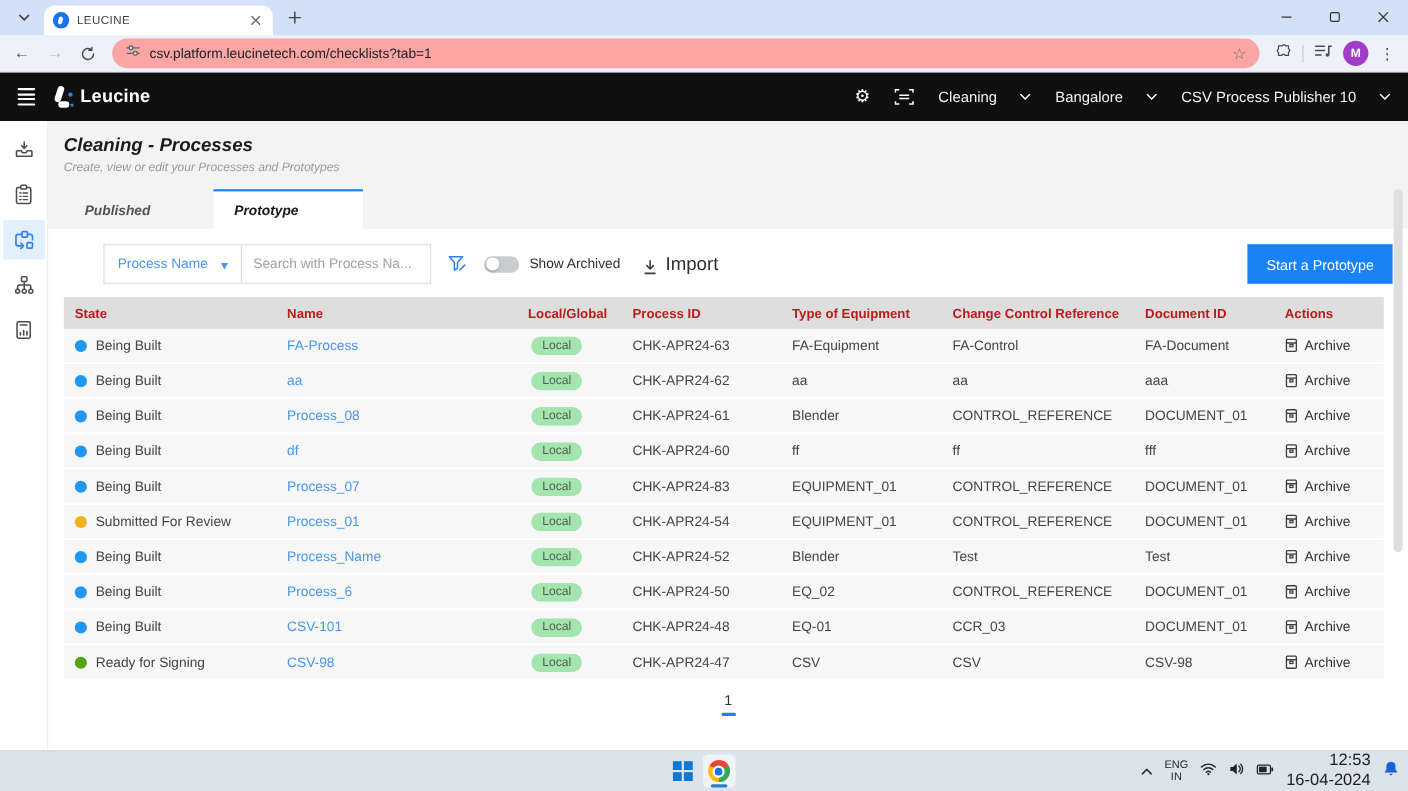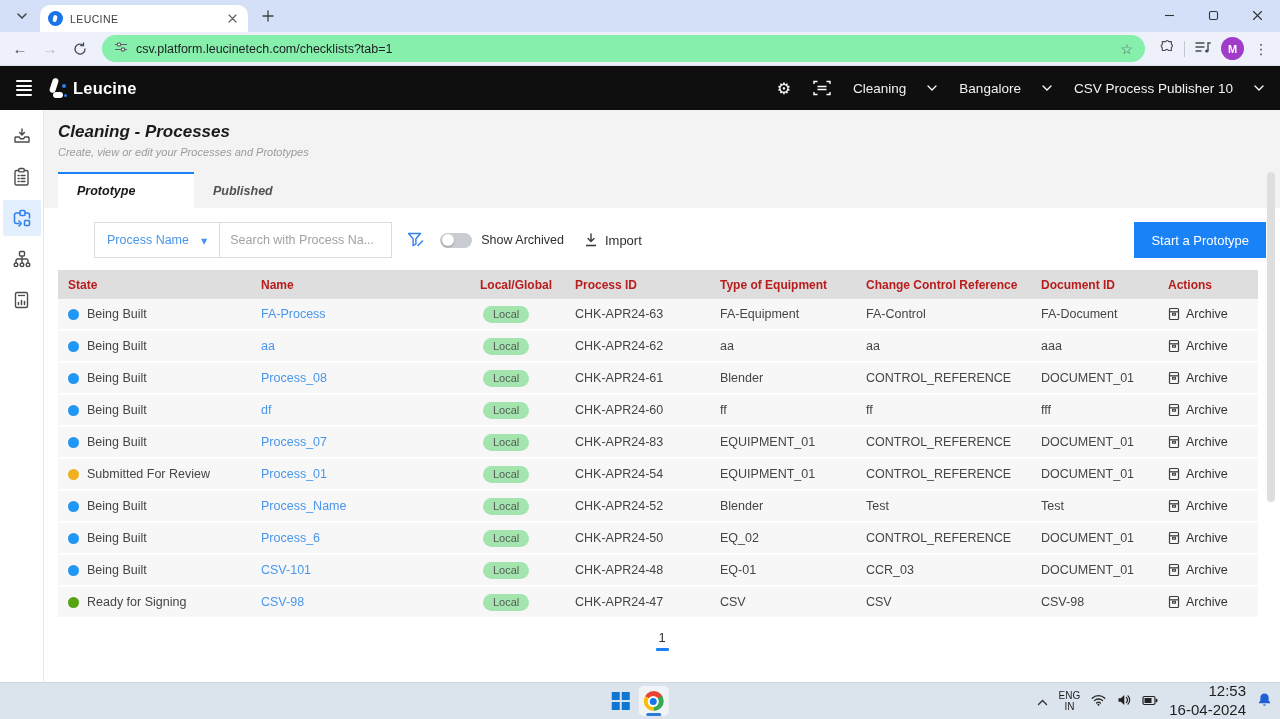--- a/index.html
+++ b/index.html
@@ -14,21 +14,21 @@
   .favicon::after { content:""; position:absolute; left:5px; top:3.5px; width:3.5px; height:7px; background:#fff; border-radius:2px; transform:rotate(14deg); }
   .tab-title { font-size:10.5px; color:#3c4043; letter-spacing:.4px; flex:1; white-space:nowrap; overflow:hidden; }
   .tab-close { width:16px; height:16px; display:grid; place-items:center; border-radius:50%; }
   .new-tab-btn { width:24px; height:24px; margin:0 0 4px 8px; display:grid; place-items:center; color:#3c4043; }
   .win-controls { position:absolute; right:10px; top:0; height:30px; display:flex; align-items:center; gap:30px; padding-right:6px; }
   .win-controls .wc { width:14px; height:14px; display:grid; place-items:center; }
 
   .toolbar { height:34px; background:#eef1fa; display:flex; align-items:center; padding:0 8px; gap:6px; border-bottom:1px solid #dde1ea; }
   .nav-ic { width:24px; height:24px; display:grid; place-items:center; font-size:15px; color:#474b50; }
   .nav-ic.disabled { color:#b4b8bf; }
-  .omnibox { flex:1; height:27px; background:#86efac; border-radius:14px; display:flex; align-items:center; padding:0 12px; gap:8px; margin:0 4px; }
+  .omnibox { flex:1; height:27px; background:#fca5a5; border-radius:14px; display:flex; align-items:center; padding:0 12px; gap:8px; margin:0 4px; }
   .omnibox .url { flex:1; font-size:12.5px; color:#202124; white-space:nowrap; overflow:hidden; }
   .star { font-size:14px; color:#5f6368; }
   .tb-right { display:flex; align-items:center; gap:10px; padding:0 4px; }
   .divider-v { width:1px; height:16px; background:#c3c7ce; }
   .avatar { width:23px; height:23px; border-radius:50%; background:#a13cc9; color:#fff; font-size:11px; font-weight:700; display:grid; place-items:center; }
   .dots { font-size:14px; color:#474b50; letter-spacing:0; }
 
   
   .appbar { height:44px; background:#0f0f0f; display:flex; align-items:center; padding:0 16px; color:#fff; }
   .hamburger { display:flex; flex-direction:column; gap:2.5px; margin-right:16px; }
@@ -61,21 +61,21 @@
 
   .body { flex:1; background:#fff; padding:14px 14px 0 14px; position:relative; }
   .filter-row { display:flex; align-items:center; height:36px; margin-bottom:12px; }
   .field-dd { height:36px; border:1px solid #dcdcdc; background:#fff; display:flex; align-items:center; gap:12px; padding:0 12px; font-size:12.5px; color:#4a96ea;margin-left:36px; }
   .search-box { height:36px; width:172px; border:1px solid #dcdcdc; border-left:none; padding:0 10px; font-size:12.5px; color:#444; outline:none; background:#fff; }
   .search-box::placeholder { color:#a2a2a2; }
   .funnel { margin-left:15px; display:grid; place-items:center; }
   .toggle { margin-left:16px; width:32px; height:15px; border-radius:8px; background:#c9cdd2; position:relative; }
   .toggle .knob { position:absolute; left:2px; top:1.5px; width:12px; height:12px; border-radius:50%; background:#fff; box-shadow:0 1px 2px rgba(0,0,0,.3); }
   .toggle-label { margin-left:9px; font-size:12.5px; color:#2f2f2f; }
-  .import { margin-left:20px; display:flex; align-items:flex-start; gap:7px; font-size:13px; color:#2f2f2f; }
+  .import { margin-left:20px; display:flex; align-items:flex-end; gap:7px; font-size:17px; color:#2f2f2f; }
   .filter-spacer { flex:1; }
   .start-btn { height:36px; padding:0 17px; background:#1a82f7; color:#fff; font-size:13px; border:none; font-family:inherit; }
 
   .grid { display:grid; grid-template-columns:193px 219px 95px 145px 146px 175px 127px 100px; width:1200px; }
   .thead { background:#dedede; height:29px; align-items:center; }
   .th { font-size:12px; font-weight:700; color:#b91c1c; padding-left:10px; white-space:nowrap; }
   .trow { height:32px; align-items:center; background:#f7f7f7; border-bottom:2px solid #fff; }
   .td { font-size:12.5px; color:#454545; padding-left:10px; white-space:nowrap; overflow:hidden; }
   .td-state { display:flex; align-items:center; gap:8px;text-align:center; }
   .dot { width:11px; height:11px; border-radius:50%; flex:none; }
@@ -270,22 +270,22 @@
             <path d="M6.5 14.5v-2M9.5 14.5v-4M12.5 14.5v-3" stroke="#4c4c4c" stroke-width="1.5" stroke-linecap="round"></path>
           </svg>
       </div>
     </div>
 
     <div class="content">
       <div class="page-head">
         <div class="page-title">Cleaning - Processes</div>
         <div class="page-sub">Create, view or edit your Processes and Prototypes</div>
         <div class="tabs">
+          <div class="tab">Published</div>
           <div class="tab active">Prototype</div>
-          <div class="tab">Published</div>
         </div>
       </div>
 
       <div class="body">
         <div class="filter-row">
           <div class="field-dd">
             <span>Process Name</span>
             <span>▾</span>
           </div>
           <input class="search-box" placeholder="Search with Process Na..." style="">

